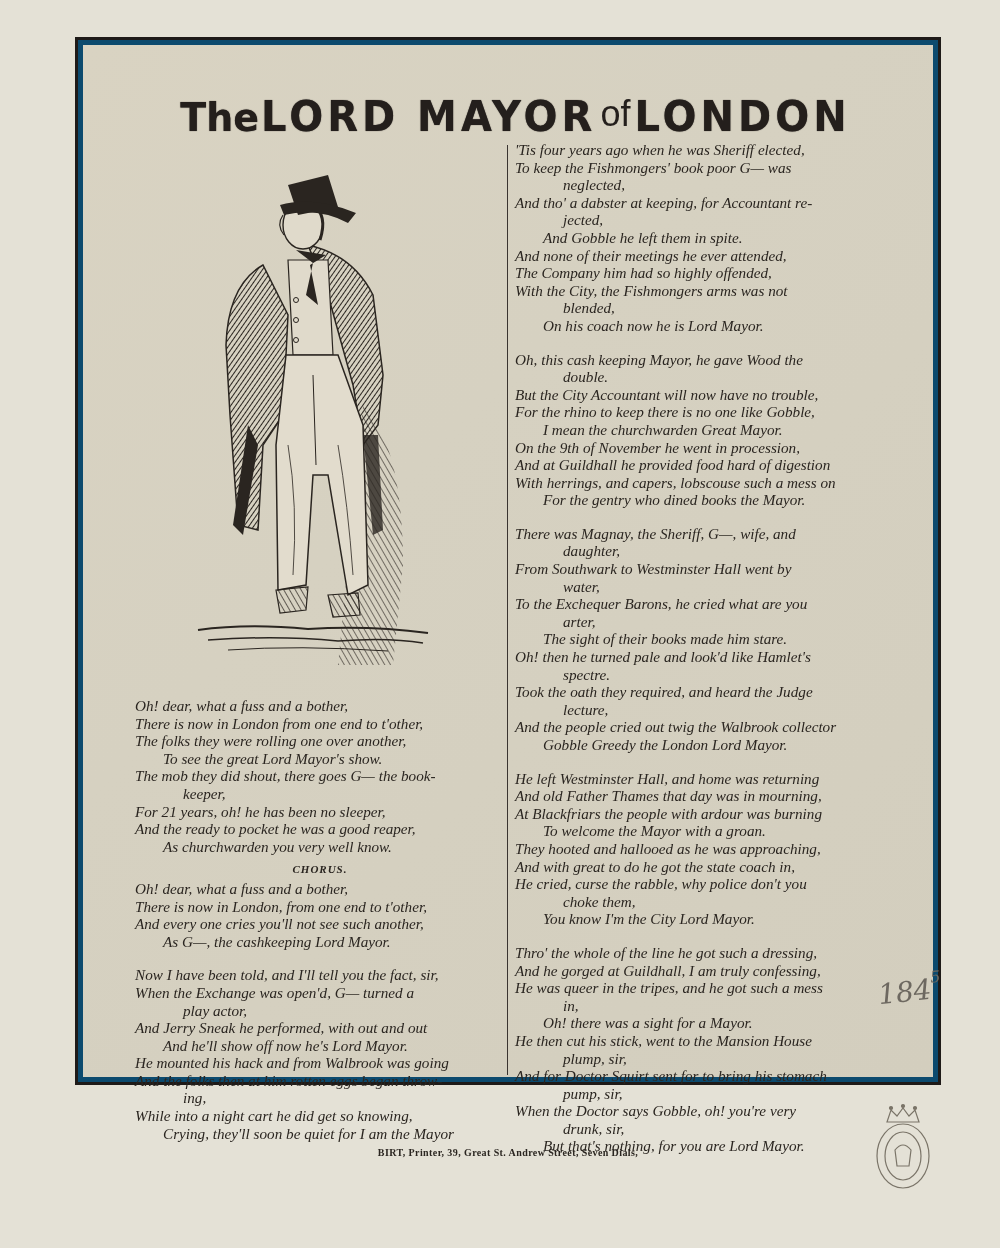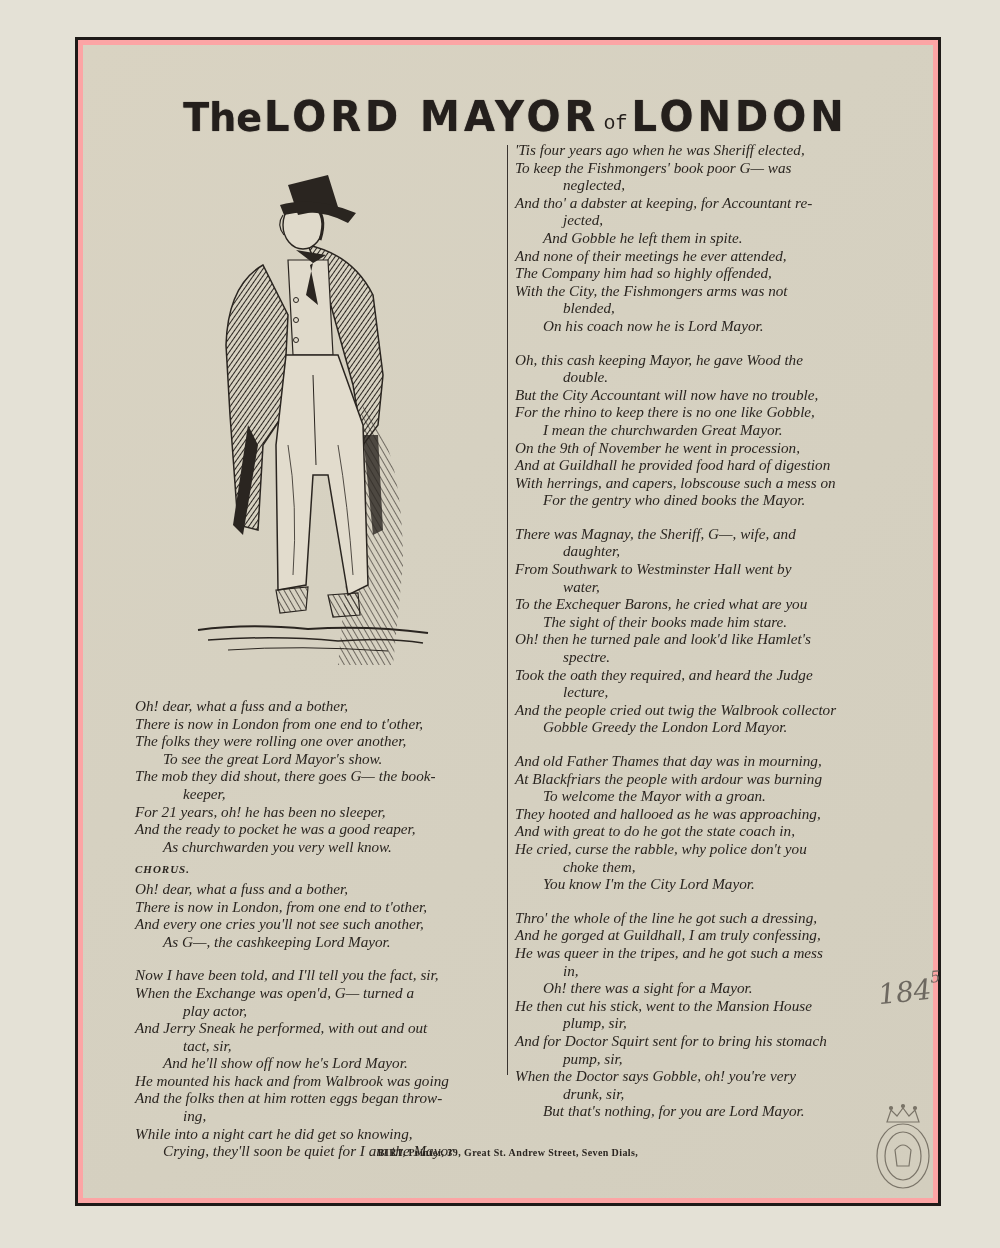--- a/index.html
+++ b/index.html
@@ -4,60 +4,60 @@
 <style>
   html, body { margin: 0; padding: 0; }
   body {
     width: 1000px; height: 1248px;
     background: #e4e1d6;
     position: relative; overflow: hidden;
     font-family: "Liberation Serif", "DejaVu Serif", serif;
     color: #2a2520;
   }
   .frame {
-    position: absolute; left: 75px; top: 37px; width: 866px; height: 1169px;
+    position: absolute; left: 75px; top: 37px; width: 866px; height: 1048px;
     border: 3px solid #1e1a18;
     box-sizing: border-box;
-    background: #fca5a5;
+    background: #0c4a6e;
   }
   .sheet {
     position: absolute; left: 5px; top: 5px; right: 5px; bottom: 5px;
     background: linear-gradient(135deg, #d9d3c2 0%, #d6d1c1 40%, #d3cebe 100%);
   }
   .title {
     position: absolute; left: 65px; top: 48px; width: 735px; height: 46px;
     display: flex; align-items: flex-end; justify-content: center;
     font-family: "Liberation Serif", "DejaVu Serif", serif;
     color: #241f1c; white-space: nowrap;
   }
   .title .big {
     font-family: "DejaVu Sans", sans-serif;
     font-weight: bold; font-size: 40px; letter-spacing: 4px;
     transform: scaleY(1.05);
     text-shadow: 0 0 1px #3a3430;
   }
   .title .the { font-size: 38px; letter-spacing: 0; margin-right: 2px;}
-  .title .of { font-size: 20px; font-weight: normal; margin: 0 4px 4px 4px; font-family: Liberation Mono, monospace; }
+  .title .of { font-size: 36px; font-weight: normal; margin: 0 4px 4px 4px; font-family: Liberation Sans, sans-serif; }
   .divider {
     position: absolute; left: 424px; top: 100px; width: 1px; height: 930px;
     background: #3a3430;
   }
   .figure {
     position: absolute; left: 105px; top: 100px; width: 260px; height: 545px;
   }
   .col {
     position: absolute; font-size: 15.2px; line-height: 17.6px;
   }
   .col-left { left: 52px; top: 652px; width: 370px; }
   .col-right { left: 432px; top: 96px; width: 370px; }
   .stanza { margin-bottom: 16px; font-style: italic; }
   .line { white-space: nowrap; display: block; }
   .line.indent { padding-left: 28px; }
   .line.cont { padding-left: 48px; }
-  .chorus-head { text-align: left; font-size: 11px; letter-spacing: 1px; font-weight: bold; margin: 3px 0 1px 0; }
+  .chorus-head { text-align: center; font-size: 11px; letter-spacing: 1px; font-weight: bold; margin: 3px 0 1px 0; }
   .stanza.tight { margin-bottom: 6px; }
   .imprint {
     position: absolute; left: 0; right: 0; top: 1102px; text-align: center;
     font-size: 10px; font-weight: bold; letter-spacing: 0.4px;
   }
   .handnote {
     position: absolute; left: 795px; top: 930px;
     font-family: "DejaVu Serif", serif; font-style: italic;
     font-size: 28px; color: #6d6860; transform: rotate(-6deg);
   }
@@ -142,21 +142,20 @@
         <span class="line">Oh! dear, what a fuss and a bother,</span>
         <span class="line">There is now in London, from one end to t'other,</span>
         <span class="line">And every one cries you'll not see such another,</span>
         <span class="line indent">As G—, the cashkeeping Lord Mayor.</span>
       </div>
       <div class="stanza">
         <span class="line">Now I have been told, and I'll tell you the fact, sir,</span>
         <span class="line">When the Exchange was open'd, G— turned a</span>
         <span class="line cont">play actor,</span>
         <span class="line">And Jerry Sneak he performed, with out and out</span>
-        <span class="line cont">tact, sir,</span>
         <span class="line indent">And he'll show off now he's Lord Mayor.</span>
         <span class="line">He mounted his hack and from Walbrook was going</span>
         <span class="line">And the folks then at him rotten eggs began throw-</span>
         <span class="line cont">ing,</span>
         <span class="line">While into a night cart he did get so knowing,</span>
         <span class="line indent">Crying, they'll soon be quiet for I am the Mayor</span>
       </div>
     </div>
 
     <div class="col col-right">
@@ -183,29 +182,31 @@
         <span class="line">And at Guildhall he provided food hard of digestion</span>
         <span class="line">With herrings, and capers, lobscouse such a mess on</span>
         <span class="line indent">For the gentry who dined books the Mayor.</span>
       </div>
       <div class="stanza">
         <span class="line">There was Magnay, the Sheriff, G—, wife, and</span>
         <span class="line cont">daughter,</span>
         <span class="line">From Southwark to Westminster Hall went by</span>
         <span class="line cont">water,</span>
         <span class="line">To the Exchequer Barons, he cried what are you</span>
+        <span class="line cont">arter,</span>
         <span class="line indent">The sight of their books made him stare.</span>
         <span class="line">Oh! then he turned pale and look'd like Hamlet's</span>
         <span class="line cont">spectre.</span>
         <span class="line">Took the oath they required, and heard the Judge</span>
         <span class="line cont">lecture,</span>
         <span class="line">And the people cried out twig the Walbrook collector</span>
         <span class="line indent">Gobble Greedy the London Lord Mayor.</span>
       </div>
       <div class="stanza">
+        <span class="line">He left Westminster Hall, and home was returning</span>
         <span class="line">And old Father Thames that day was in mourning,</span>
         <span class="line">At Blackfriars the people with ardour was burning</span>
         <span class="line indent">To welcome the Mayor with a groan.</span>
         <span class="line">They hooted and hallooed as he was approaching,</span>
         <span class="line">And with great to do he got the state coach in,</span>
         <span class="line">He cried, curse the rabble, why police don't you</span>
         <span class="line cont">choke them,</span>
         <span class="line indent">You know I'm the City Lord Mayor.</span>
       </div>
       <div class="stanza">

